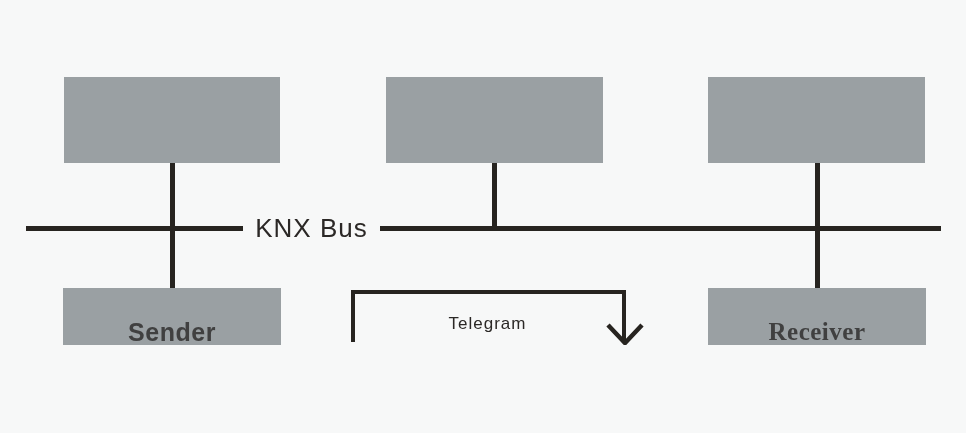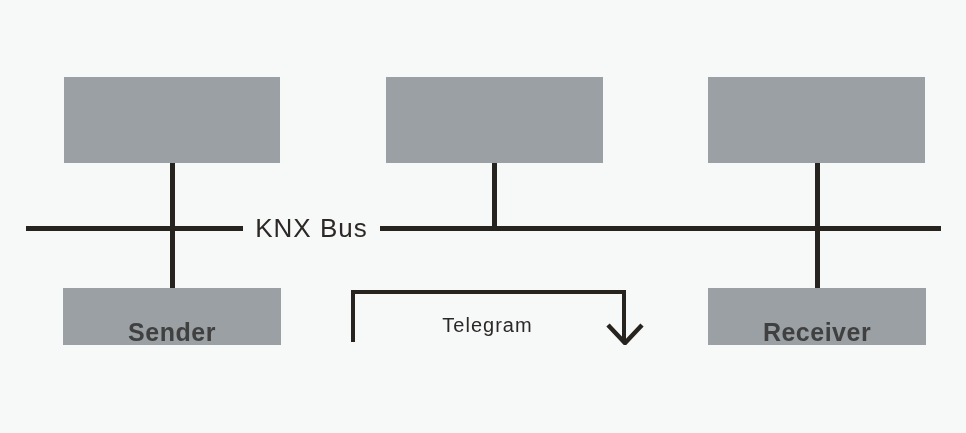--- a/index.html
+++ b/index.html
@@ -68,21 +68,21 @@
     position: absolute;
     width: 4px;
     background: #272420;
   }
   .telegram-label {
     position: absolute;
     left: 351px;
     top: 314px;
     width: 273px;
     text-align: center;
-    font-size: 20px;
+    font-size: 17px;
     letter-spacing: 1px;
     color: #2b2826;
   }
   .arrowhead {
     position: absolute;
     left: 605px;
     top: 322px;
   }
 </style>
 </head>
@@ -109,17 +109,17 @@
   <div class="telegram-vline" style="left:351px; top:290px; height:52px;"></div>
   <div class="telegram-hline"></div>
   <div class="telegram-vline" style="left:622px; top:290px; height:50px;"></div>
   <div class="arrowhead">
     <svg width="40" height="26" viewBox="0 0 40 26">
       <polyline points="3,3 20,21 37,3" fill="none" stroke="#272420" stroke-width="4.5"></polyline>
     </svg>
   </div>
   <div class="telegram-label">Telegram</div>
 
-  <div class="bottom-box" style="left:708px; top:288px;">
+  <div class="bottom-box" style="left:708px; top:288px;font-family:Liberation Serif, serif;">
     <div>Receiver</div>
   </div>
 
 </div>
 
 </body></html>

